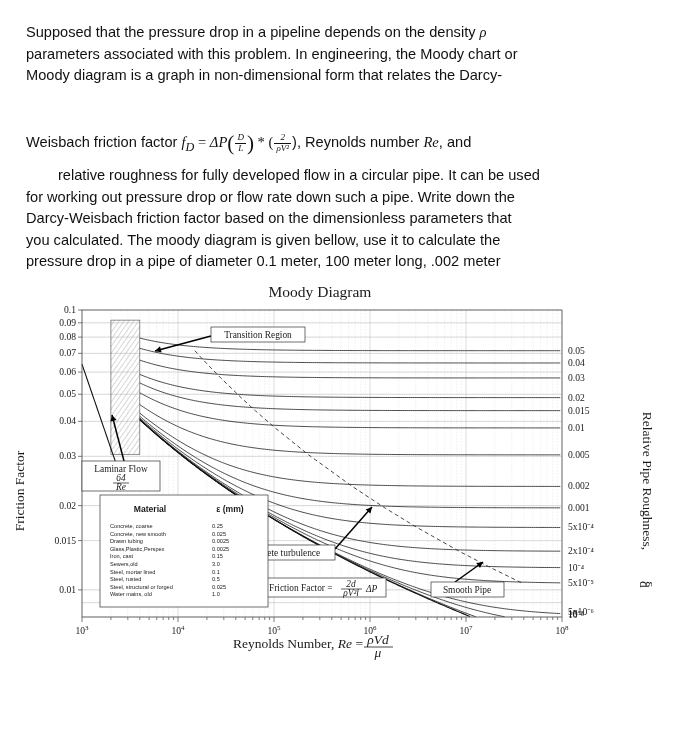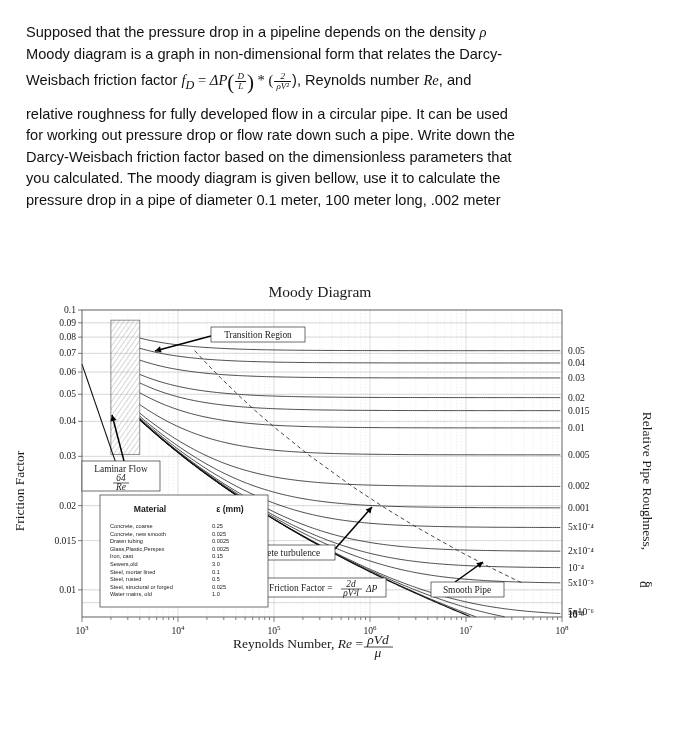--- a/index.html
+++ b/index.html
@@ -42,25 +42,26 @@
 </style>
 </head>
 <body>
 
 <div class="page">
 
   <div class="problem">
     <span class="ln">
       <span>Supposed that the pressure drop in a pipeline depends on the density </span><span class="var">ρ</span>
     </span>
+    <span class="ln">parameters associated with this problem. In engineering, the Moody chart or</span>
     <span class="ln">Moody diagram is a graph in non-dimensional form that relates the Darcy-</span>
-    <span class="ln" style="line-height:30px;">
+    <span class="ln" style="line-height:30px;margin-top:40px;">
       <span>Weisbach friction factor </span><span class="var">f</span><sub class="var">D</sub><span class="upr"> = </span><span class="var">ΔP</span><span class="pbig">(</span><span class="frac"><span class="num">D</span><span class="den">L</span></span><span class="pbig">)</span><span class="upr"> * (</span><span class="frac"><span class="num">2</span><span class="den">ρV²</span></span><span>), Reynolds number </span><span class="var">Re</span><span>, and</span>
     </span>
-    <span class="ln" style="margin-top:4px;">relative roughness for fully developed flow in a circular pipe. It can be used</span>
+    <span class="ln" style="margin-top:4px;margin-left:32px;">relative roughness for fully developed flow in a circular pipe. It can be used</span>
     <span class="ln">for working out pressure drop or flow rate down such a pipe. Write down the</span>
     <span class="ln">Darcy-Weisbach friction factor based on the dimensionless parameters that</span>
     <span class="ln">you calculated. The moody diagram is given bellow, use it to calculate the</span>
     <span class="ln">pressure drop in a pipe of diameter 0.1 meter, 100 meter long, .002 meter</span>
   </div>
 
   <div class="chart-wrap">
     <svg id="moody" width="679" height="390" viewBox="0 0 679 390">
       <g id="grid-minor">
           <line x1="110.8988795837422" y1="29" x2="110.8988795837422" y2="336" class="grid-min"></line>

